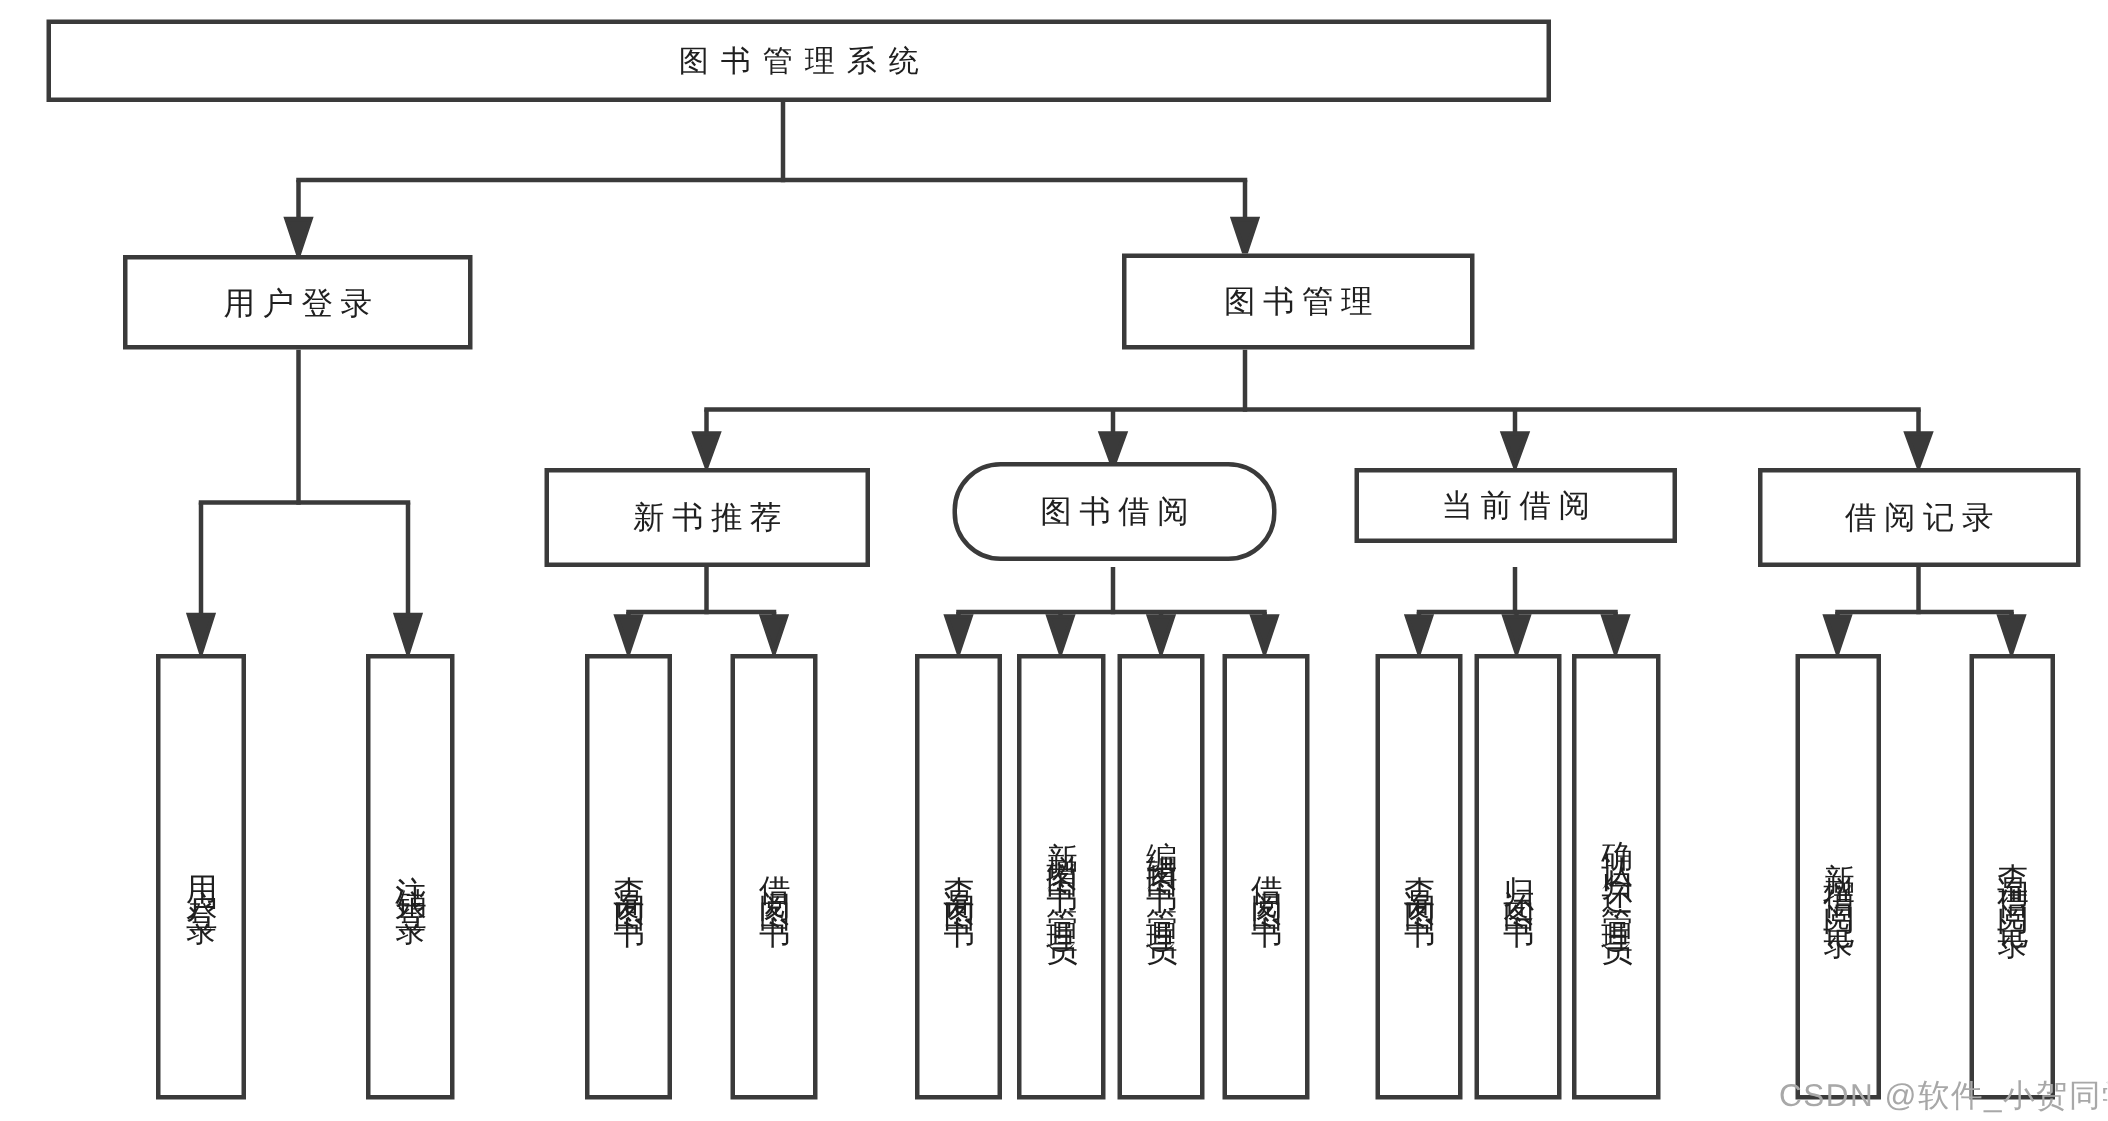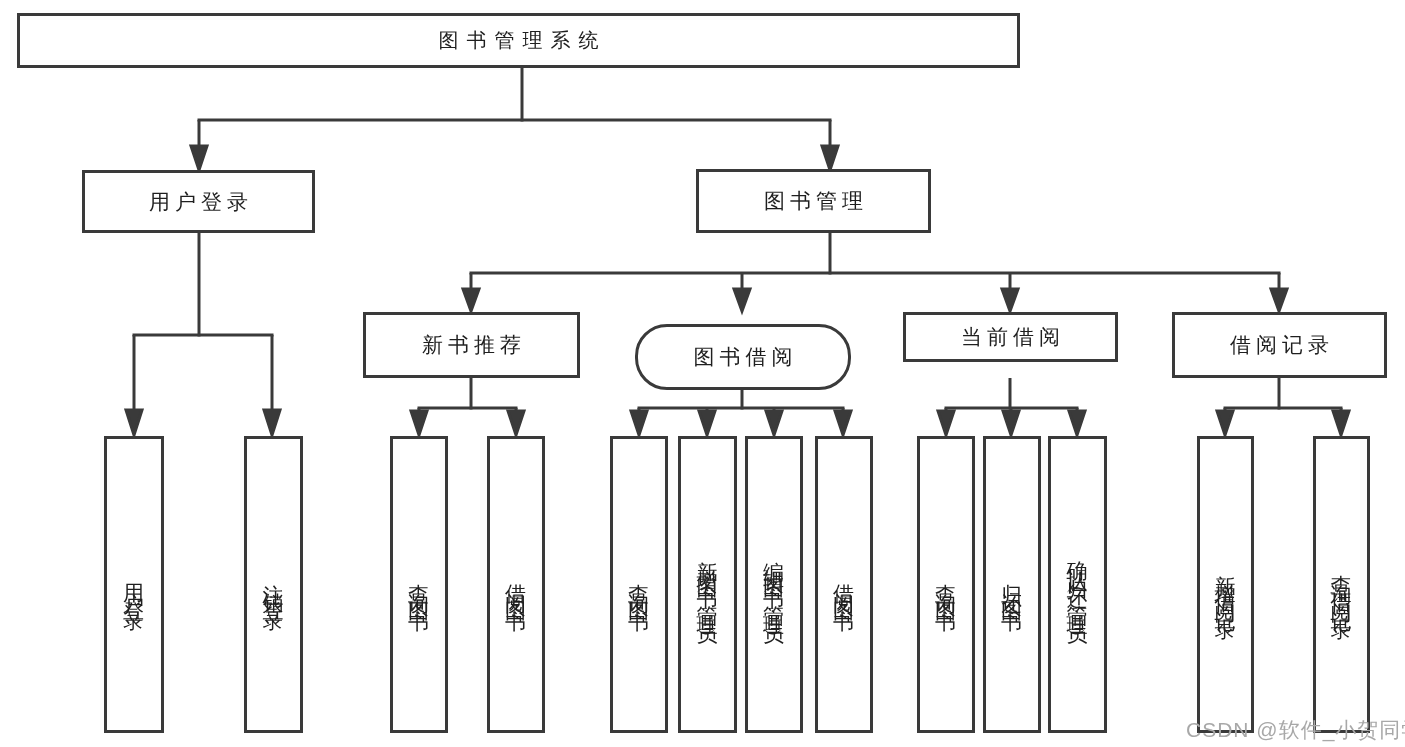--- a/index.html
+++ b/index.html
@@ -118,27 +118,27 @@
     <polygon points="1069,411 1085,411 1077,435"></polygon>
 
     <line x1="1279" y1="378" x2="1279" y2="409.5"></line>
     <line x1="1223.5" y1="408" x2="1342.5" y2="408"></line>
     <line x1="1225" y1="408" x2="1225" y2="414"></line>
     <polygon points="1217,411 1233,411 1225,435"></polygon>
     <line x1="1341" y1="408" x2="1341" y2="414"></line>
     <polygon points="1333,411 1349,411 1341,435"></polygon>
   </svg>
 
-  <div class="node hbox root-box" style="left:17px; top:13px; width:1003px; height:55px;">图书管理系统</div>
+  <div class="node hbox root-box" style="left:31px; top:13px; width:1003px; height:55px;">图书管理系统</div>
 
   <div class="node hbox" style="left:82px; top:170px; width:233px; height:63px;">用户登录</div>
-  <div class="node hbox" style="left:696px; top:169px; width:235px; height:64px;">图书管理</div>
+  <div class="node hbox" style="left:748px; top:169px; width:235px; height:64px;">图书管理</div>
 
   <div class="node hbox" style="left:363px; top:312px; width:217px; height:66px;">新书推荐</div>
-  <div class="node hbox" style="left:635px; top:324px; width:216px; height:66px;border-radius:32px;">图书借阅</div>
+  <div class="node hbox" style="left:635px; top:308px; width:216px; height:66px;border-radius:32px;">图书借阅</div>
   <div class="node hbox" style="left:903px; top:312px; width:215px; height:50px;">当前借阅</div>
   <div class="node hbox" style="left:1172px; top:312px; width:215px; height:66px;">借阅记录</div>
 
   <div class="node vbox" style="left:104px; top:436px; width:60px; height:297px;">用户登录</div>
   <div class="node vbox" style="left:244px; top:436px; width:59px; height:297px;">注销登录</div>
 
   <div class="node vbox" style="left:390px; top:436px; width:58px; height:297px;">查询图书</div>
   <div class="node vbox" style="left:487px; top:436px; width:58px; height:297px;">借阅图书</div>
 
   <div class="node vbox" style="left:610px; top:436px; width:58px; height:297px;">查询图书</div>

